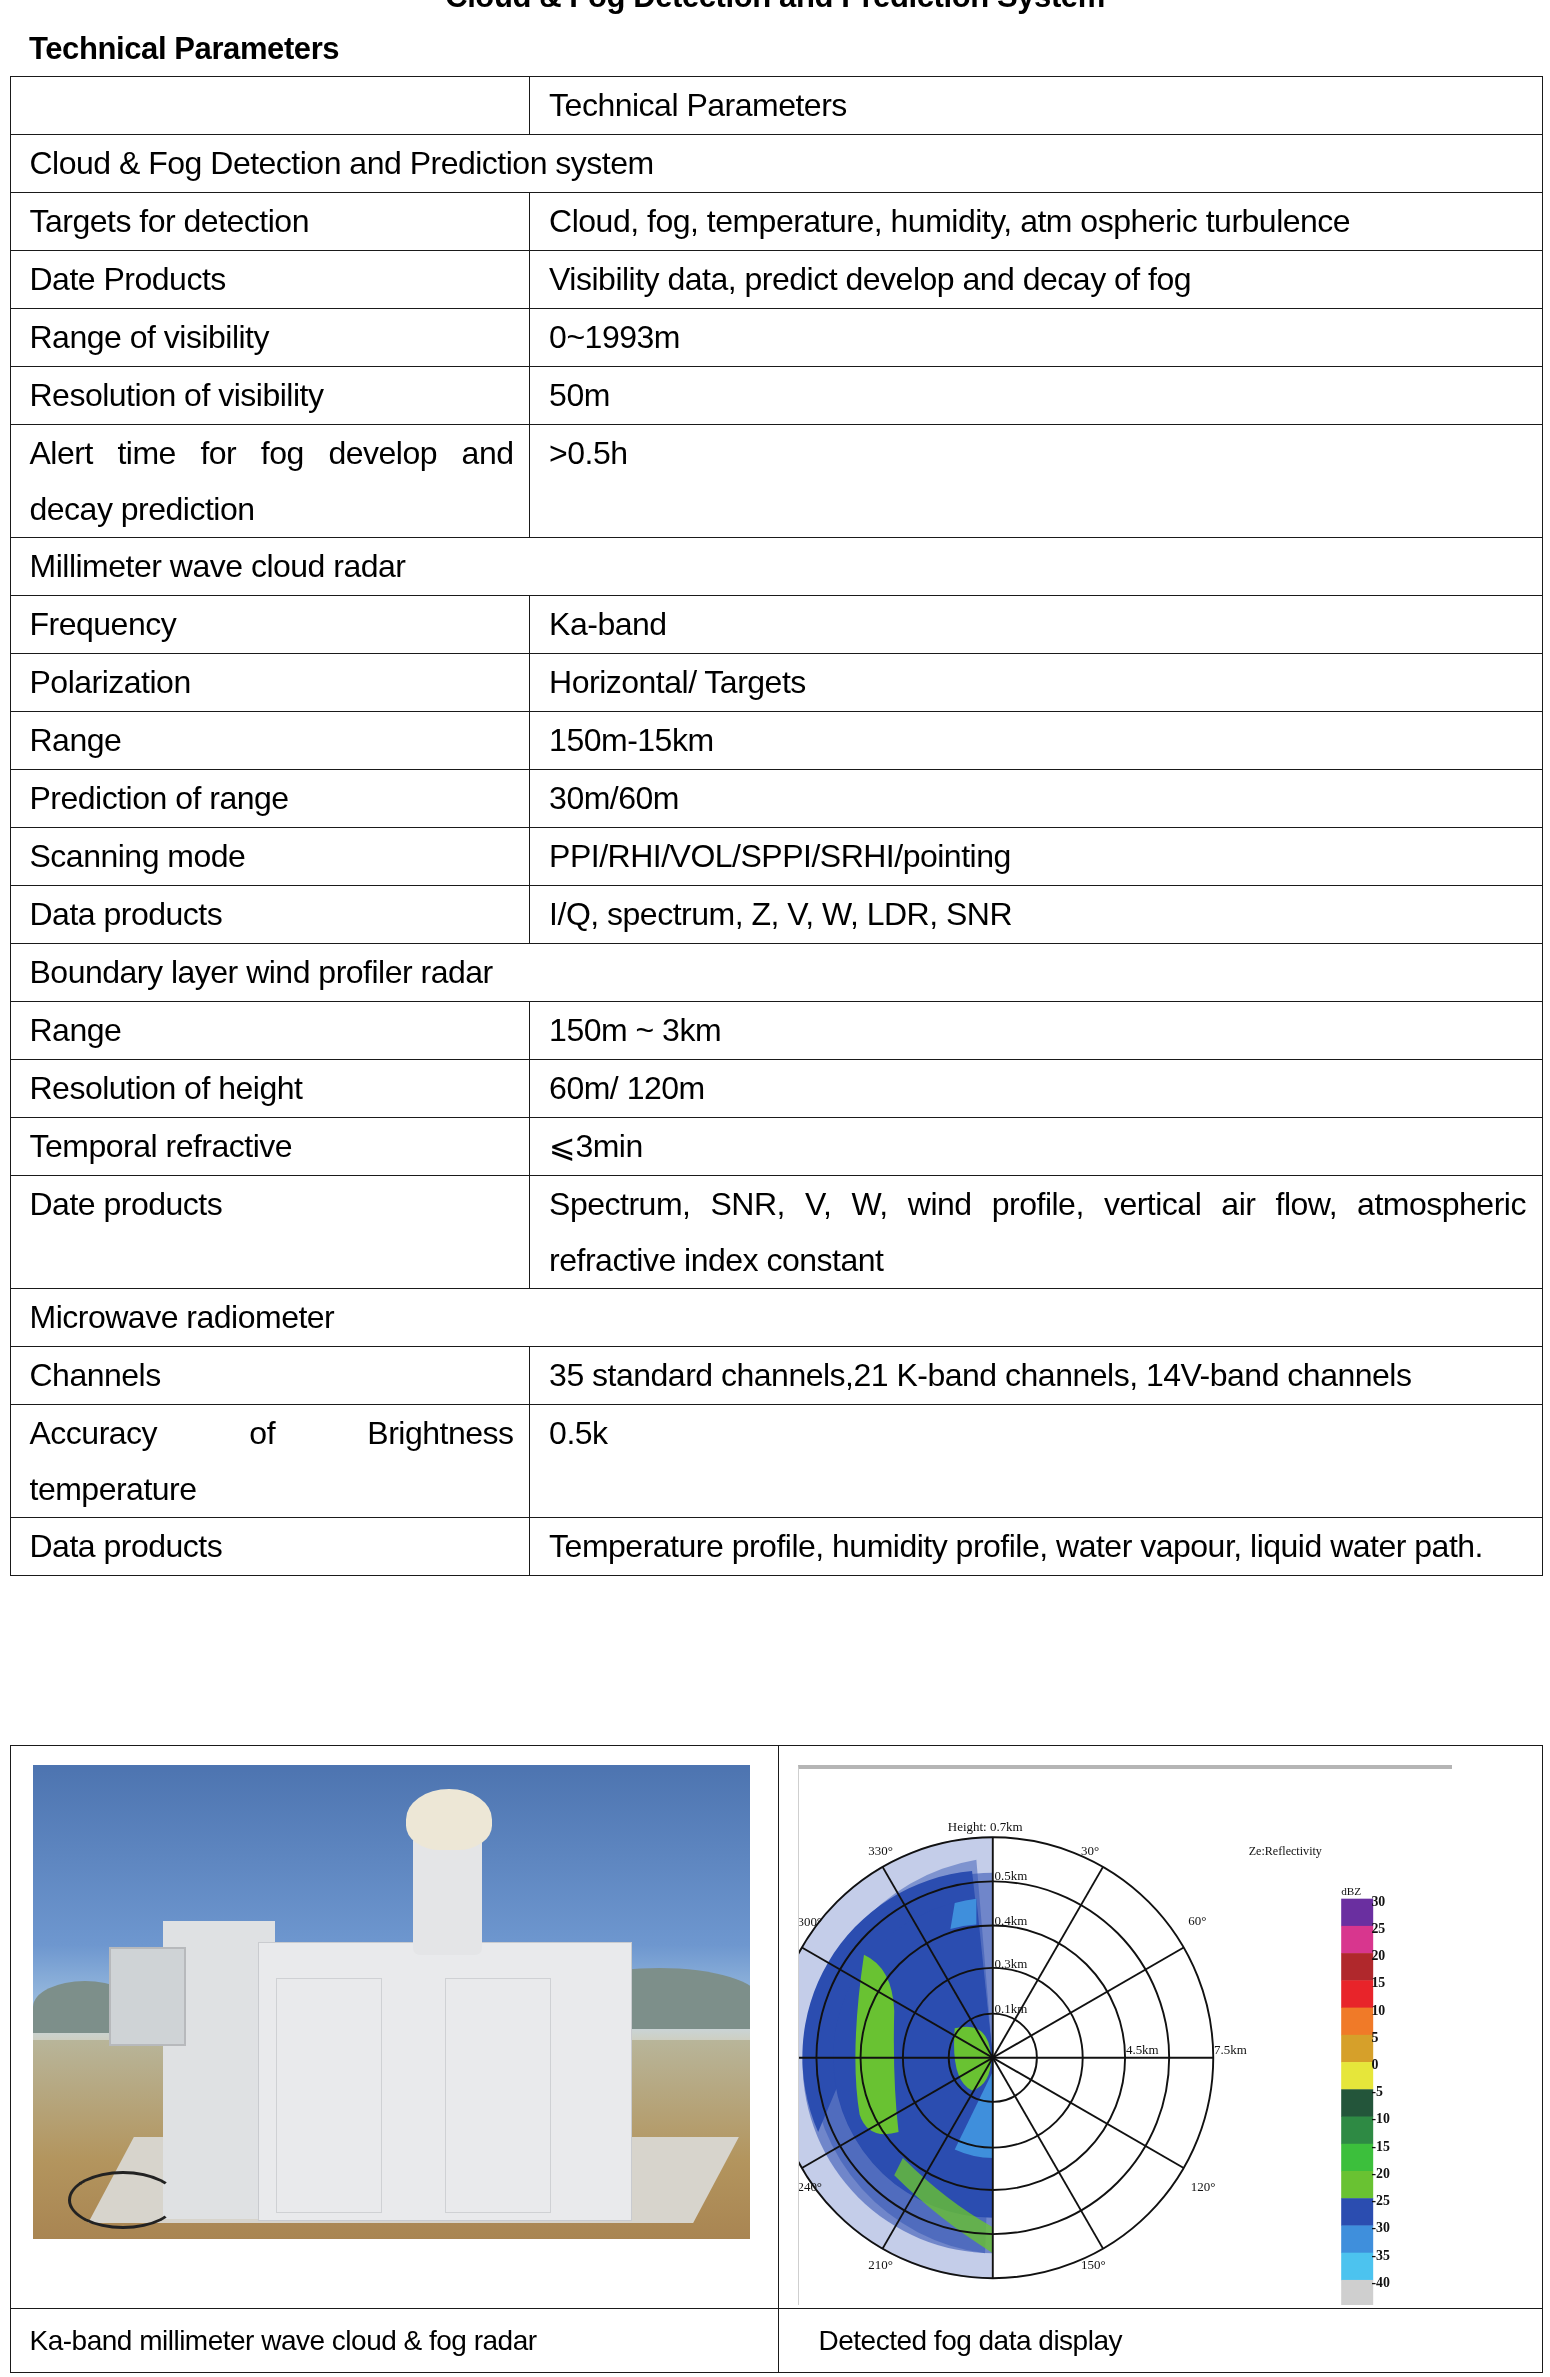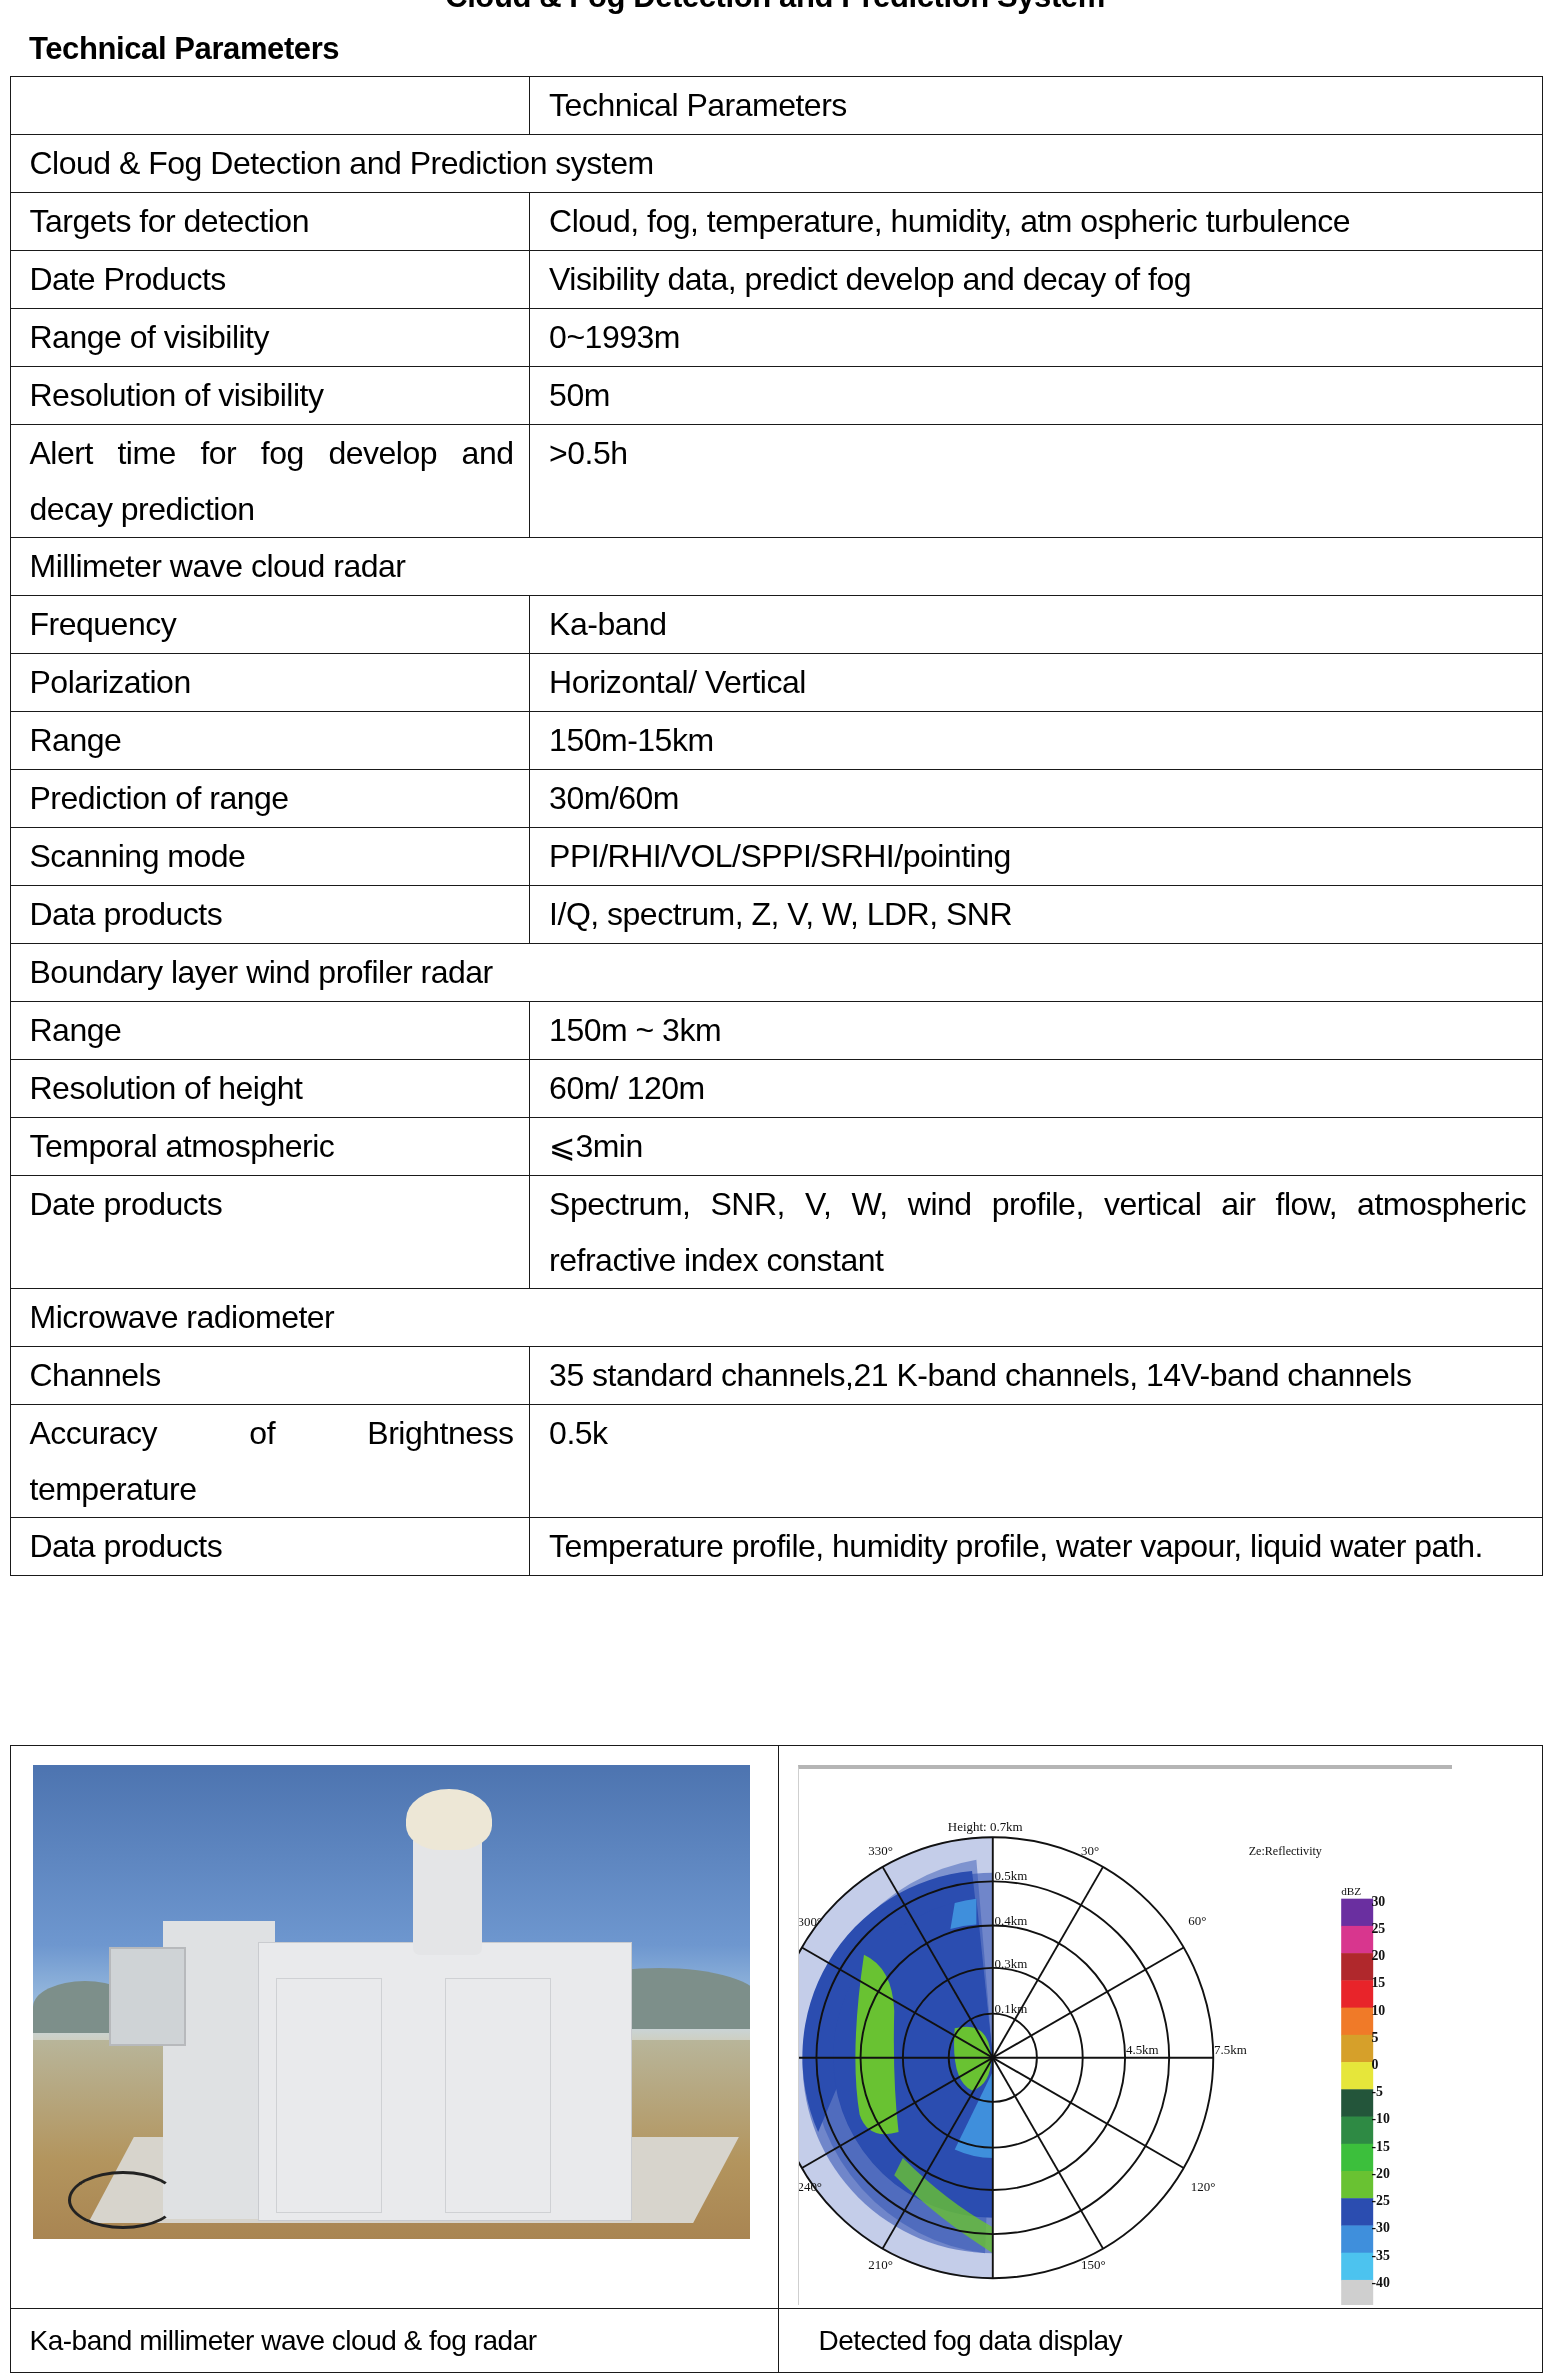--- a/index.html
+++ b/index.html
@@ -108,21 +108,21 @@
 
   <tr class="row group">
         <td colspan="2">Millimeter wave cloud radar</td>
       </tr>
   <tr class="row">
         <td class="label">Frequency</td>
         <td>Ka-band</td>
       </tr>
   <tr class="row">
         <td class="label">Polarization</td>
-        <td>Horizontal/ Vertical</td>
+        <td>Horizontal/ Targets</td>
       </tr>
   <tr class="row">
         <td class="label">Range</td>
         <td>150m-15km</td>
       </tr>
   <tr class="row">
         <td class="label">Prediction of range</td>
         <td>30m/60m</td>
       </tr>
   <tr class="row">
@@ -139,21 +139,21 @@
       </tr>
   <tr class="row">
         <td class="label">Range</td>
         <td>150m ~ 3km</td>
       </tr>
   <tr class="row">
         <td class="label">Resolution of height</td>
         <td>60m/ 120m</td>
       </tr>
   <tr class="row">
-        <td class="label">Temporal atmospheric</td>
+        <td class="label">Temporal refractive</td>
         <td>⩽3min</td>
       </tr>
   <tr class="row">
         <td class="label">Date products</td>
         <td class="justify">Spectrum, SNR, V, W, wind profile, vertical air flow, atmospheric refractive index constant</td>
       </tr>
 
   <tr class="row group">
         <td colspan="2">Microwave radiometer</td>
       </tr>

